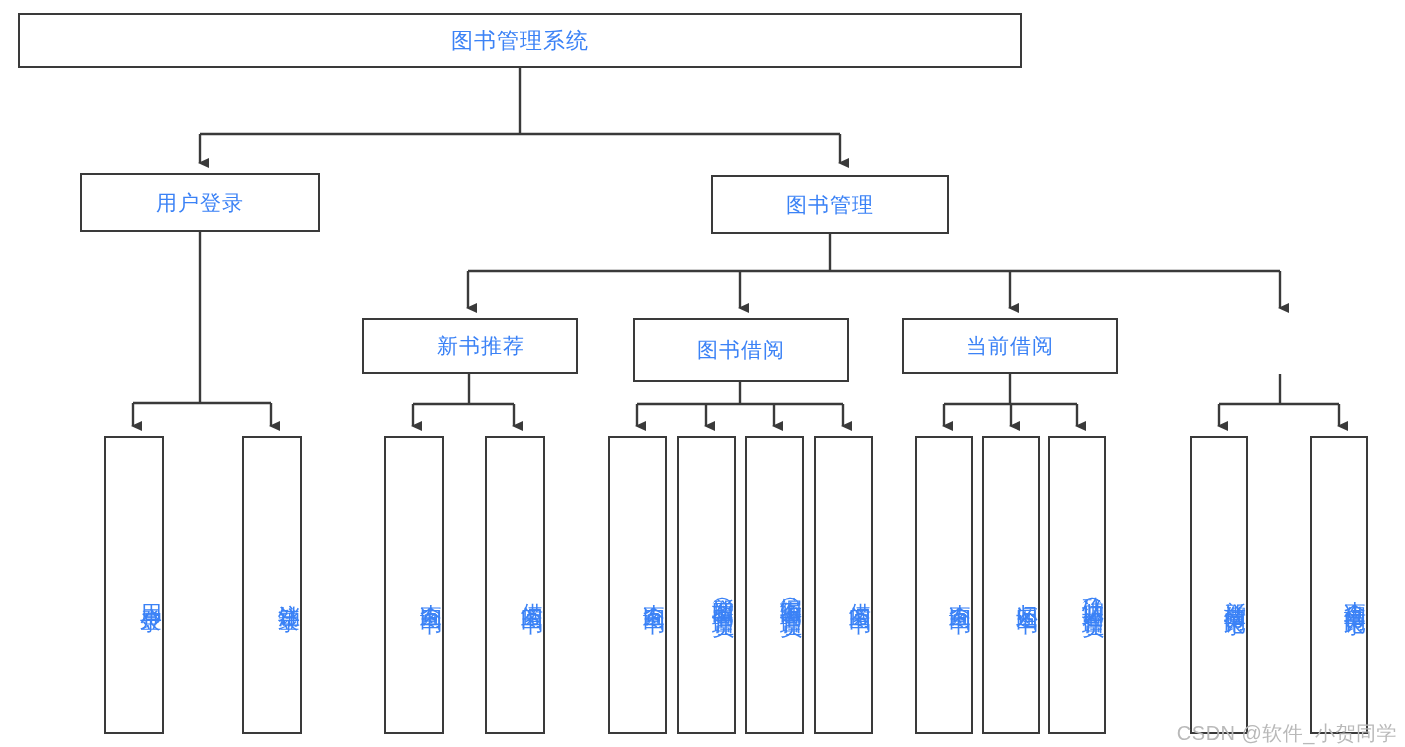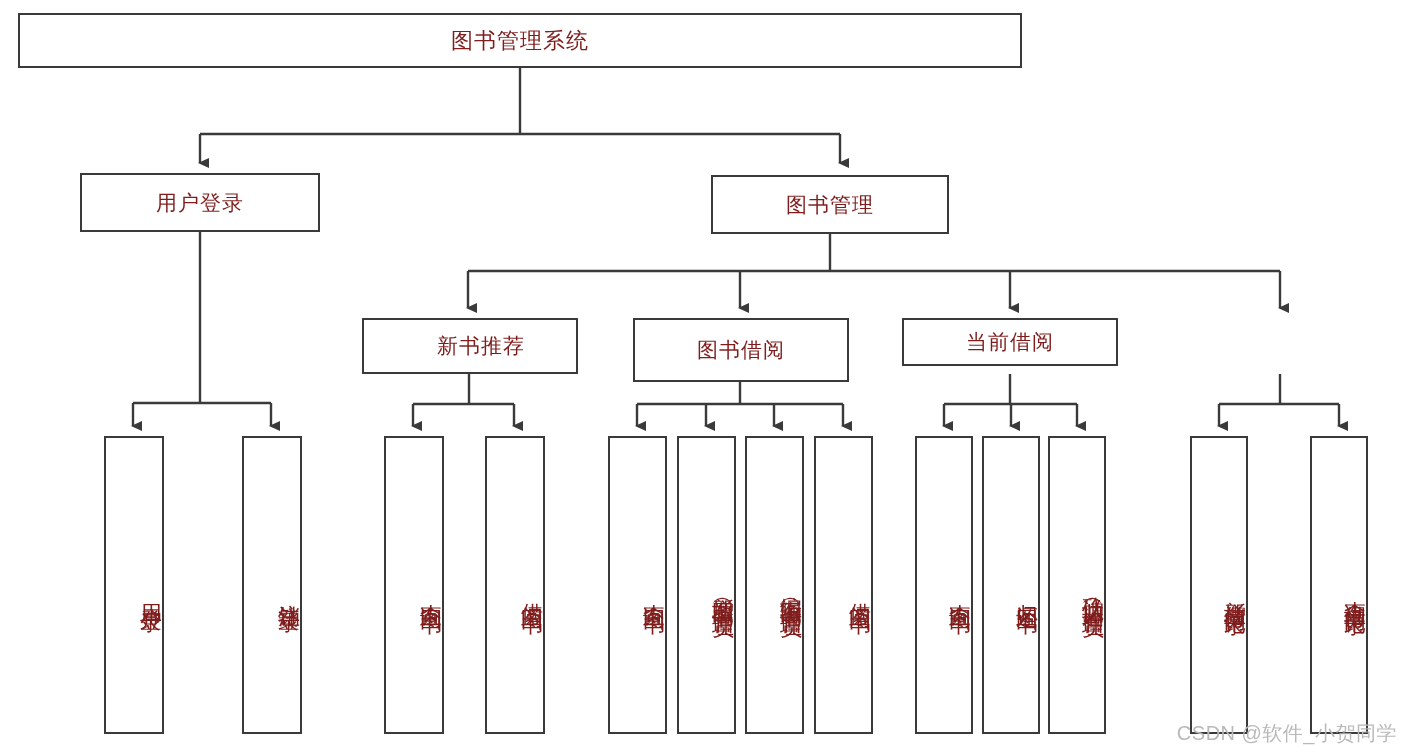--- a/index.html
+++ b/index.html
@@ -26,21 +26,21 @@
     pointer-events: none;
   }
   .node {
     position: absolute;
     box-sizing: border-box;
     border: 2px solid #3a3a3a;
     background: #ffffff;
     display: flex;
     align-items: center;
     justify-content: center;
-    color: #7f1d1d;
+    color: #3b82f6;
   }
   .node.horiz {
     font-size: 21px;
     letter-spacing: 1px;
   }
   .node.vert {
     writing-mode: vertical-rl;
     text-orientation: upright;
     align-items: flex-start;
     justify-content: center;
@@ -136,21 +136,21 @@
   </div>
 
   <div class="node horiz" style="left:362px; top:318px; width:216px; height:56px;padding-left:22px;">
     <span>新书推荐</span>
   </div>
 
   <div class="node horiz" style="left:633px; top:318px; width:216px; height:64px;">
     <span>图书借阅</span>
   </div>
 
-  <div class="node horiz" style="left:902px; top:318px; width:216px; height:48px;">
+  <div class="node horiz" style="left:902px; top:318px; width:216px; height:56px;">
     <span>当前借阅</span>
   </div>
 
 
   <div class="node vert" style="left:104px; top:436px; width:60px; height:298px;">
     <span class="vtext">用户登录</span>
   </div>
 
   <div class="node vert" style="left:242px; top:436px; width:60px; height:298px;">
     <span class="vtext">注销登录</span>

